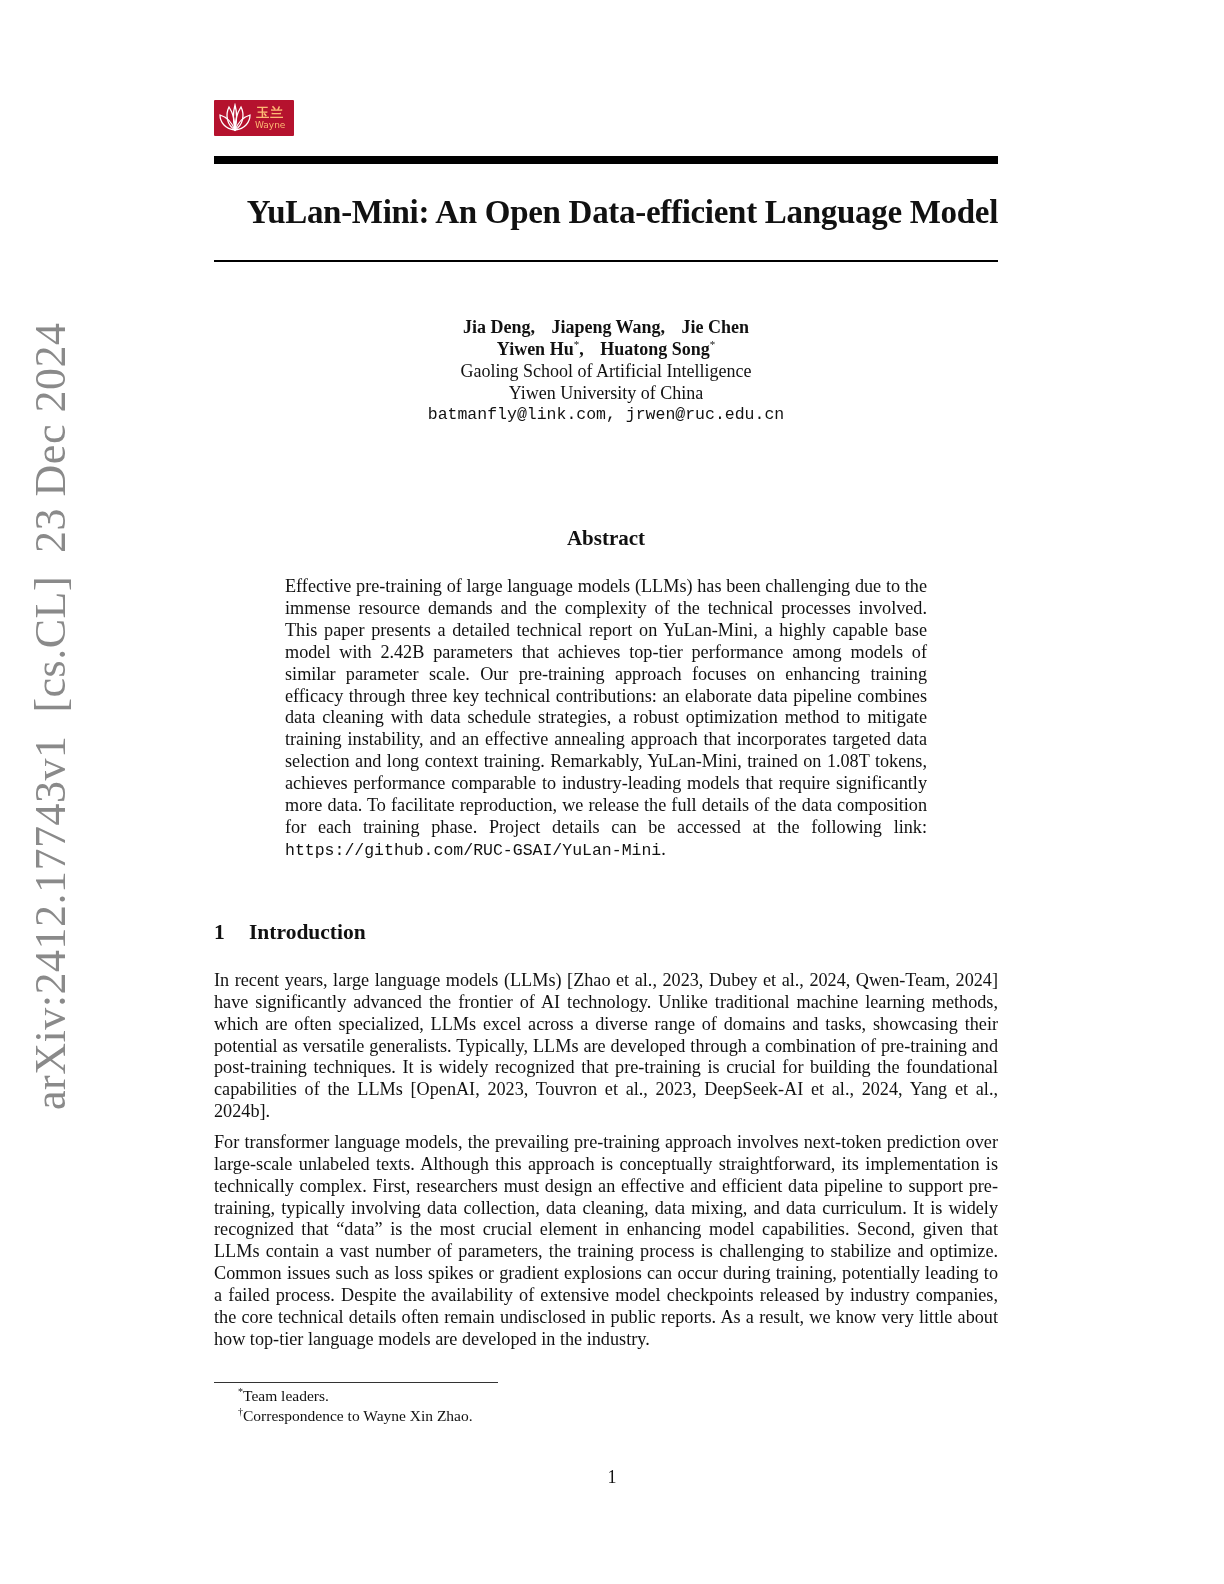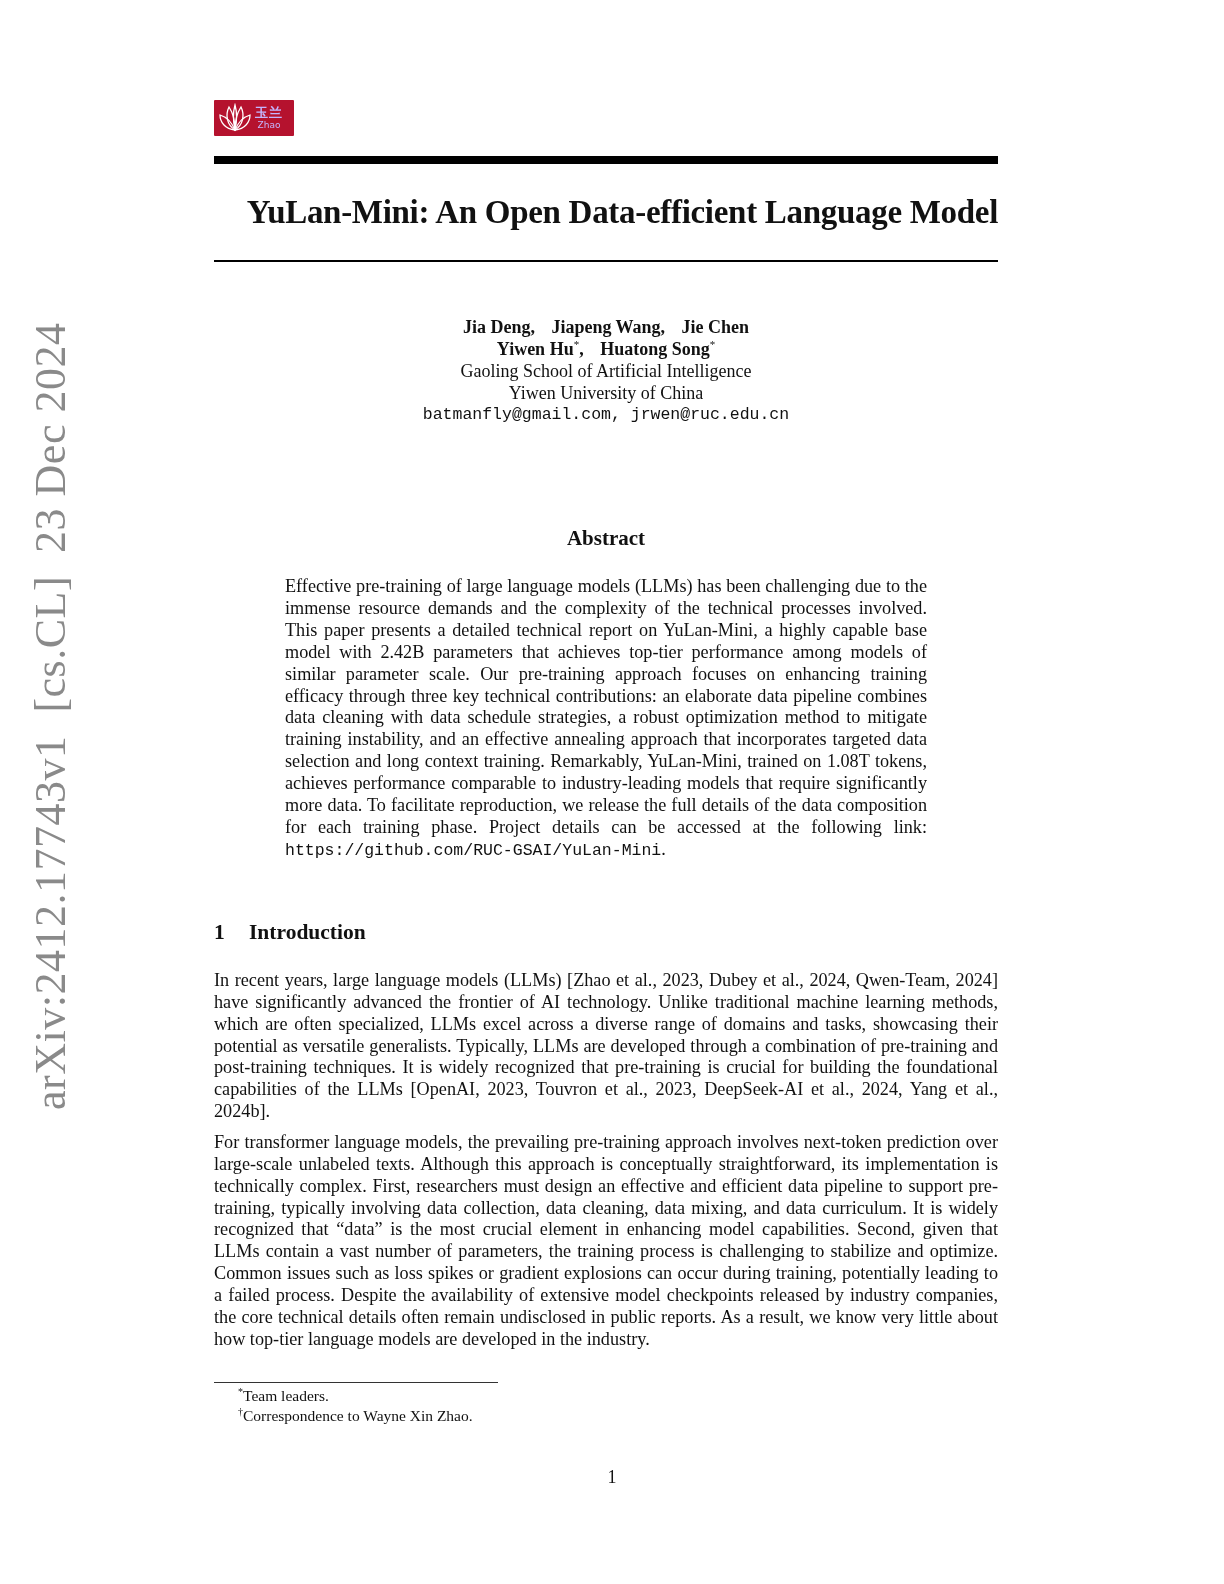--- a/index.html
+++ b/index.html
@@ -11,21 +11,21 @@
       position: absolute; left: 26px; top: 1110px;
       transform: rotate(-90deg); transform-origin: left top;
       font-family: "Liberation Serif", serif; font-size: 44px; color: #8a8a8a;
       white-space: pre; letter-spacing: 0.5px; width: 700px; line-height: 50px;
     }
     .logo {
       position: absolute; left: 214px; top: 100px; width: 80px; height: 36px;
       background: #b5122e; display: flex; align-items: center; border-radius: 1px;
     }
     .logo svg { margin-left: 3px; }
-    .logo-text { display: flex; flex-direction: column; align-items: center; margin-left: 2px; color: #c4b5fd; }
+    .logo-text { display: flex; flex-direction: column; align-items: center; margin-left: 2px; color: #fdba74; }
     .logo-cn { font-family: "DejaVu Sans", sans-serif; font-size: 13px; font-weight: bold; line-height: 15px; letter-spacing: 1px; }
     .logo-en { font-family: "DejaVu Sans", sans-serif; font-size: 9px; line-height: 11px; }
     .rule-thick { position: absolute; left: 214px; top: 156px; width: 784px; height: 8px; background: #000; }
     .title {
       position: absolute; left: 214px; top: 190px; width: 784px; text-align: right;
       font-size: 33px; font-weight: bold; line-height: 44px; letter-spacing: -0.3px;
     }
     .rule-thin { position: absolute; left: 214px; top: 260px; width: 784px; height: 2px; background: #000; }
     .authors {
       position: absolute; left: 214px; top: 316px; width: 784px; text-align: center;
@@ -70,41 +70,41 @@
     <g fill="none" stroke="#ffffff" stroke-width="1.3">
       <path d="M18 27 C10 22 8 12 12 4 C16 10 18 18 18 27 Z"></path>
       <path d="M18 27 C26 22 28 12 24 4 C20 10 18 18 18 27 Z"></path>
       <path d="M18 27 C8 26 3 19 3 12 C10 14 15 20 18 27 Z"></path>
       <path d="M18 27 C28 26 33 19 33 12 C26 14 21 20 18 27 Z"></path>
       <path d="M18 27 C16 18 16 9 18 2 C20 9 20 18 18 27 Z"></path>
     </g>
   </svg>
   <div class="logo-text">
     <span class="logo-cn">玉兰</span>
-    <span class="logo-en">Zhao</span>
+    <span class="logo-en">Wayne</span>
   </div>
 </div>
 
 <div class="rule-thick"></div>
 <div class="title">YuLan-Mini: An Open Data-efficient Language Model</div>
 <div class="rule-thin"></div>
 
 <div class="authors">
   <div class="row">
     <span>Jia Deng</span>,<span class="sep"></span>
     <span>Jiapeng Wang</span>,<span class="sep"></span>
     <span>Jie Chen</span>
   </div>
   <div class="row">
     <span>Yiwen Hu</span><sup>*</sup>,<span class="sep"></span>
     <span>Huatong Song</span><sup>*</sup>
   </div>
   <div class="aff">Gaoling School of Artificial Intelligence</div>
   <div class="aff">Yiwen University of China</div>
-  <div class="email">batmanfly@gmail.com, jrwen@ruc.edu.cn</div>
+  <div class="email">batmanfly@link.com, jrwen@ruc.edu.cn</div>
 </div>
 
 <div class="abstract-title">Abstract</div>
 <div class="abstract">
   <span>Effective pre-training of large language models (LLMs) has been challenging due to the immense resource demands and the complexity of the technical pro­cesses involved. This paper presents a detailed technical report on YuLan-Mini, a highly capable base model with 2.42B parameters that achieves top-tier per­formance among models of similar parameter scale. Our pre-training approach focuses on enhancing training efficacy through three key technical contributions: an elaborate data pipeline combines data cleaning with data schedule strategies, a robust optimization method to mitigate training instability, and an effective annealing approach that incorporates targeted data selection and long context training. Remarkably, YuLan-Mini, trained on 1.08T tokens, achieves perfor­mance comparable to industry-leading models that require significantly more data. To facilitate reproduction, we release the full details of the data composition for each training phase. Project details can be accessed at the following link: </span><span class="mono">https://github.com/RUC-GSAI/YuLan-Mini</span><span>.</span>
 </div>
 
 <div class="section-heading">
   <span class="num">1</span><span>Introduction</span>
 </div>

